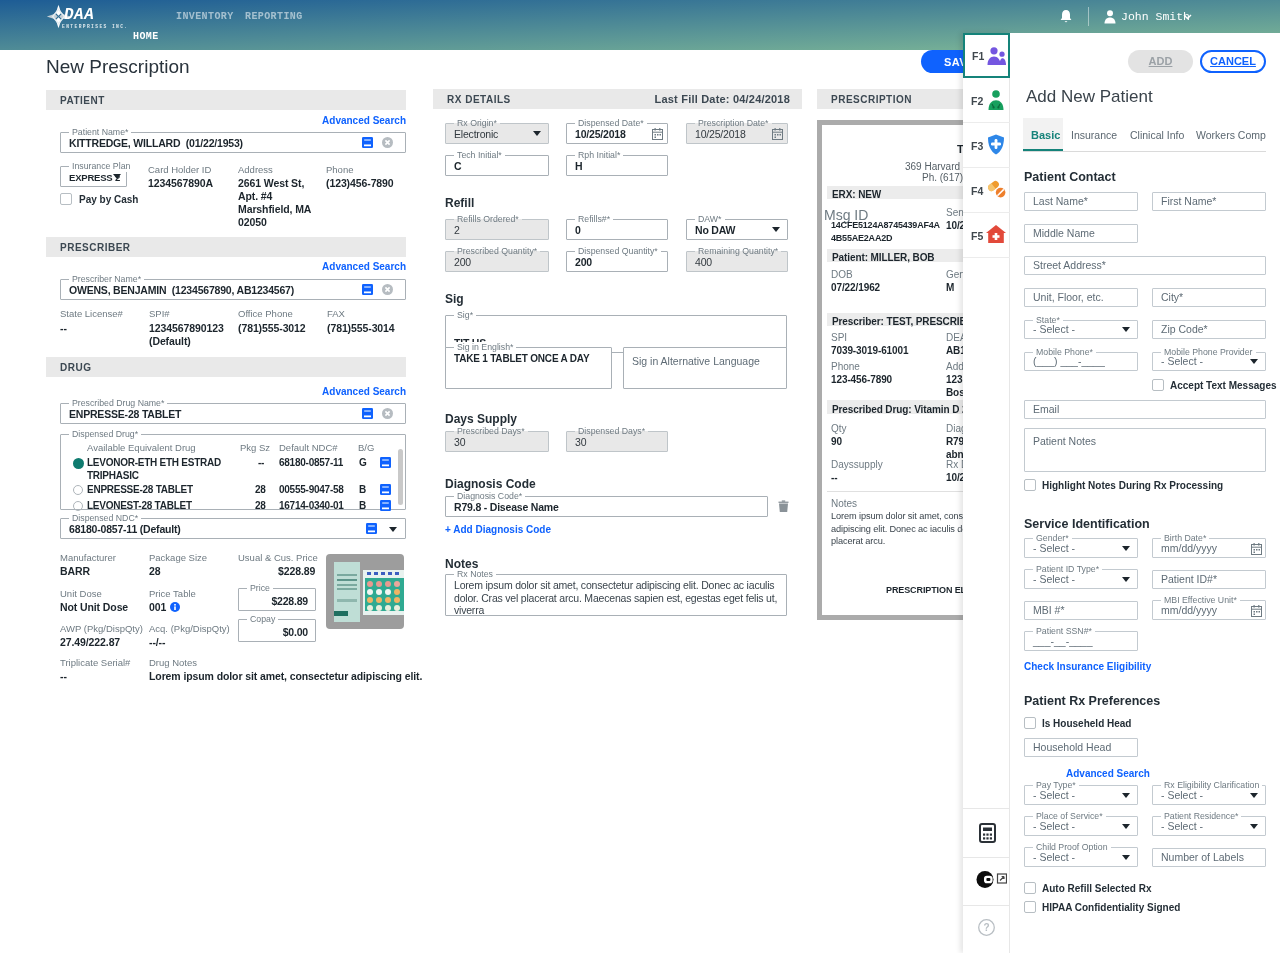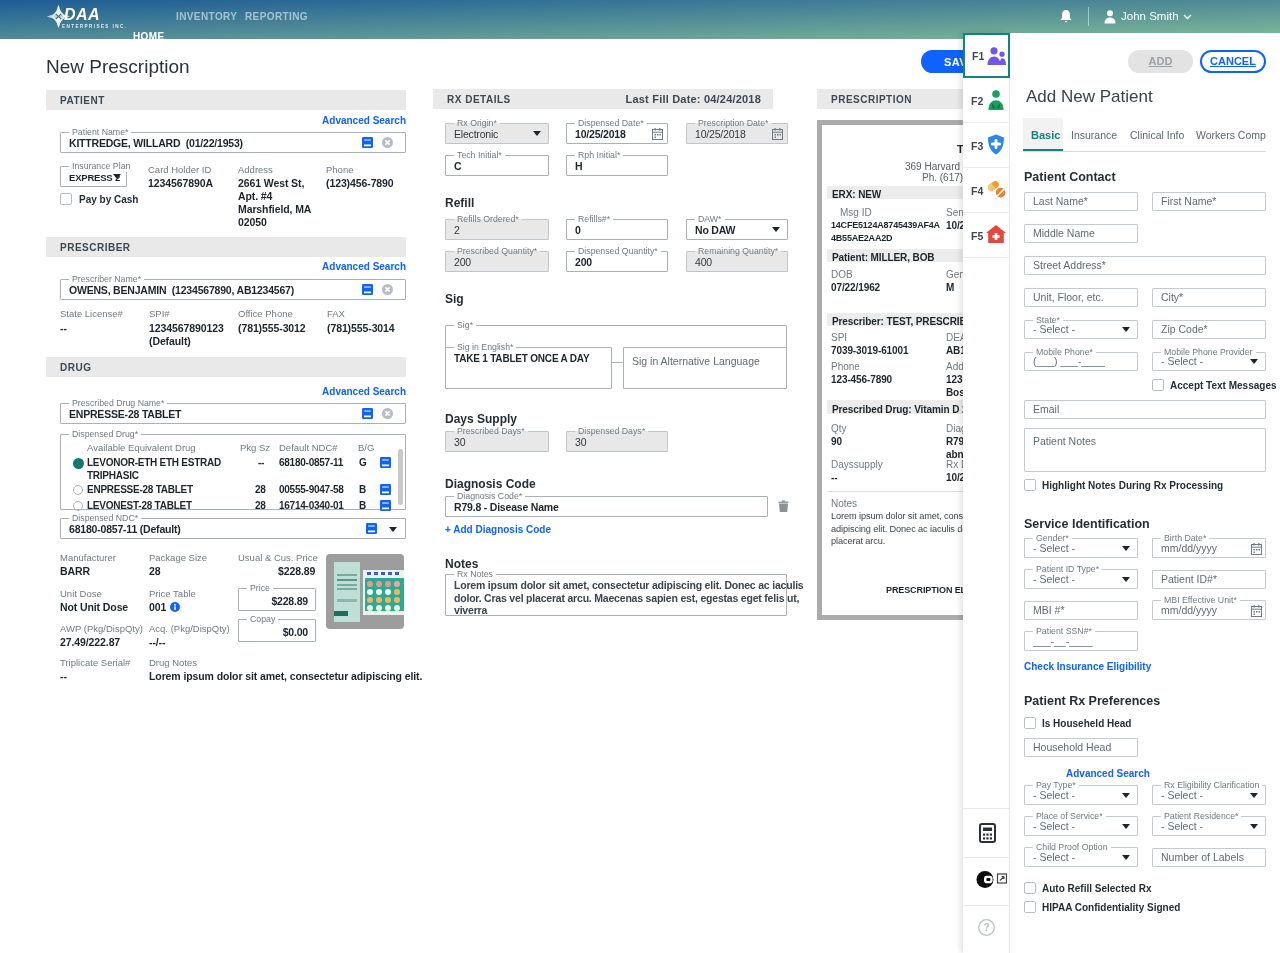--- a/index.html
+++ b/index.html
@@ -1,22 +1,22 @@
 <!DOCTYPE html>
 <html><head>
 <meta charset="utf-8">
 <style>
 * { margin:0; padding:0; box-sizing:border-box; }
 html,body { width:1280px; height:953px; overflow:hidden; background:#fff;
   font-family:"Liberation Sans", sans-serif; }
 .abs { position:absolute; }
 #page { position:relative; width:1280px; height:953px; }
 
-#nav { position:absolute; left:0; top:0; width:1280px; height:39px;
-  background:linear-gradient(to bottom right,#1d5c95,#82bb97); }
+#nav { position:absolute; left:0; top:0; width:1280px; height:50px;
+  background:linear-gradient(to bottom right,#1d5c95,#82bb97);font-family:Liberation Mono, monospace; }
 .navlink { position:absolute; top:0; height:33px; line-height:34px; font-size:10px;
   font-weight:bold; letter-spacing:.4px; color:rgba(255,255,255,.55); }
 .navlink.on { color:#fff;margin-top:20px; }
 
 .bar { position:absolute; background:#e9e9e9; height:20px; line-height:21px;
   font-size:10px; font-weight:bold; color:#3c4852; letter-spacing:.5px; padding-left:14px; }
 .lnk { position:absolute; color:#0f62fe; font-weight:bold; font-size:10px;text-align:right; }
 
 .f { position:absolute; background:#fff; border:1px solid #a9b0b6; border-radius:1px; }
 .f.gy { background:#e8e8e8; border-color:#bfc5c9; }
@@ -259,21 +259,21 @@
       <div class="abs" style="left:41px;top:43px;width:6px;height:6px;border-radius:50%;background:#efb465"></div>
       <div class="abs" style="left:50px;top:43px;width:6px;height:6px;border-radius:50%;background:#efb465"></div>
       <div class="abs" style="left:59px;top:43px;width:6px;height:6px;border-radius:50%;background:#efb465"></div>
       <div class="abs" style="left:68px;top:43px;width:6px;height:6px;border-radius:50%;background:#efb465"></div>
       <div class="abs" style="left:41px;top:51px;width:6px;height:6px;border-radius:50%;background:#e9efdd"></div>
       <div class="abs" style="left:50px;top:51px;width:6px;height:6px;border-radius:50%;background:#e9efdd"></div>
       <div class="abs" style="left:59px;top:51px;width:6px;height:6px;border-radius:50%;background:#e9efdd"></div>
       <div class="abs" style="left:68px;top:51px;width:6px;height:6px;border-radius:50%;background:#e9efdd"></div>
     </div>
 
-    <div class="bar" style="left:433px;top:89px;width:340px">RX DETAILS<span style="position:absolute;right:12px;font-size:11px;letter-spacing:.2px">Last Fill Date: 04/24/2018</span></div>
+    <div class="bar" style="left:433px;top:89px;width:369px">RX DETAILS<span style="position:absolute;right:12px;font-size:11px;letter-spacing:.2px">Last Fill Date: 04/24/2018</span></div>
     <div class="f gy" style="left:445px;top:123px;width:104px;height:21px">
       <span class="lb">Rx Origin*</span>
         <span class="vl" style="font-weight:normal;color:#32393f">Electronic</span>
       <span class="car" style="right:7px;top:7px"></span>
     </div>
     <div class="f" style="left:566px;top:123px;width:102px;height:21px">
       <span class="lb">Dispensed Date*</span>
         <span class="vl">10/25/2018</span>
       <svg class="abs" style="left:85px;top:4px" width="11" height="12" viewBox="0 0 11 12">
           <rect x="0.5" y="1.5" width="10" height="10" fill="none" stroke="#6e7a82"></rect>
@@ -328,21 +328,21 @@
     </div>
     <div class="f" style="left:566px;top:251px;width:102px;height:21px">
       <span class="lb">Dispensed Quantity*</span>
         <span class="vl">200</span>
     </div>
     <div class="f gy" style="left:686px;top:251px;width:102px;height:21px">
       <span class="lb">Remaining Quantity*</span>
         <span class="vl" style="font-weight:normal;color:#32393f">400</span>
     </div>
     <span class="hd" style="left:445px;top:292px">Sig</span>
-    <div class="f" style="left:445px;top:325px;width:342px;height:38px">
+    <div class="f" style="left:445px;top:315px;width:342px;height:38px">
       <span class="lb">Sig*</span>
         <span class="vl">TIT HS</span>
     </div>
     <div class="f" style="left:445px;top:347px;width:167px;height:42px">
       <span class="lb">Sig in English*</span>
         <span class="vl" style="bottom:auto;top:5px;font-size:10px">TAKE 1 TABLET ONCE A DAY</span>
     </div>
     <div class="f" style="left:623px;top:347px;width:164px;height:42px">
       <span class="vg" style="bottom:auto;top:7px;font-size:10.5px">Sig in Alternative Language</span>
     </div>
@@ -362,31 +362,31 @@
     </div>
     <svg class="abs" style="left:778px;top:500px" width="11" height="13" viewBox="0 0 11 13">
         <path d="M1 3.5 H10 L9.2 12 H1.8 Z" fill="#8a9298"></path>
         <rect x="0.5" y="1.6" width="10" height="1.3" fill="#8a9298"></rect>
         <rect x="3.8" y="0.4" width="3.4" height="1.4" fill="#8a9298"></rect>
       </svg>
     <span class="lnk" style="left:445px;top:524px">+ Add Diagnosis Code</span>
     <span class="hd" style="left:445px;top:557px">Notes</span>
     <div class="f" style="left:445px;top:574px;width:342px;height:42px">
       <span class="lb">Rx Notes</span>
-      <span class="vl" style="bottom:auto;top:4px;font-weight:bold;color:#3a444c;font-size:10.5px;line-height:12.5px;letter-spacing:-.2px">Lorem ipsum dolor sit amet, consectetur adipiscing elit. Donec ac iaculis<br>dolor. Cras vel placerat arcu. Maecenas sapien est, egestas eget felis ut,<br>viverra</span>
+      <span class="vl" style="bottom:auto;top:4px;font-weight:normal;color:#3a444c;font-size:10.5px;line-height:12.5px;letter-spacing:-.2px">Lorem ipsum dolor sit amet, consectetur adipiscing elit. Donec ac iaculis<br>dolor. Cras vel placerat arcu. Maecenas sapien est, egestas eget felis ut,<br>viverra</span>
     </div>
 
     <div class="bar" style="left:817px;top:89px;width:290px">PRESCRIPTION</div>
     <div class="abs" style="left:817px;top:120px;width:196px;height:500px;border:5px solid #ababab;background:#fff;overflow:hidden">
       <span class="gv" style="left:135px;top:18px;font-size:11px">Test Clinic</span>
       <span class="gl" style="left:83px;top:36px;font-size:10px;color:#555f66">369 Harvard St, Suite 2</span>
       <span class="gl" style="left:100px;top:47px;font-size:10px;color:#555f66">Ph. (617) 555-0134</span>
       <div class="abs" style="left:5px;top:61px;width:200px;height:13px;background:#ececec"></div>
       <span class="gv" style="left:10px;top:63px;font-size:10px">ERX: NEW</span>
-      <span class="gl" style="left:18px;top:82px;font-size:10px">Msg ID</span>
+      <span class="gl" style="left:2px;top:82px;font-size:14px">Msg ID</span>
       <span class="gv" style="left:9px;top:94px;font-size:9px;font-weight:600;letter-spacing:-.2px">14CFE5124A8745439AF4A<br>4B55AE2AA2D</span>
       <span class="gl" style="left:124px;top:82px;font-size:10px">Sent</span>
       <span class="gv" style="left:124px;top:94px;font-size:10px;font-weight:600">10/25/2018</span>
       <div class="abs" style="left:5px;top:124px;width:200px;height:13px;background:#ececec"></div>
       <span class="gv" style="left:10px;top:126px;font-size:10px">Patient: MILLER, BOB</span>
       <span class="gl" style="left:9px;top:144px;font-size:10px">DOB</span>
       <span class="gv" style="left:9px;top:156px;font-size:10px;font-weight:600">07/22/1962</span>
       <span class="gl" style="left:124px;top:144px;font-size:10px">Gender</span>
       <span class="gv" style="left:124px;top:156px;font-size:10px;font-weight:600">M</span>
       <div class="abs" style="left:5px;top:188px;width:200px;height:13px;background:#ececec"></div>

